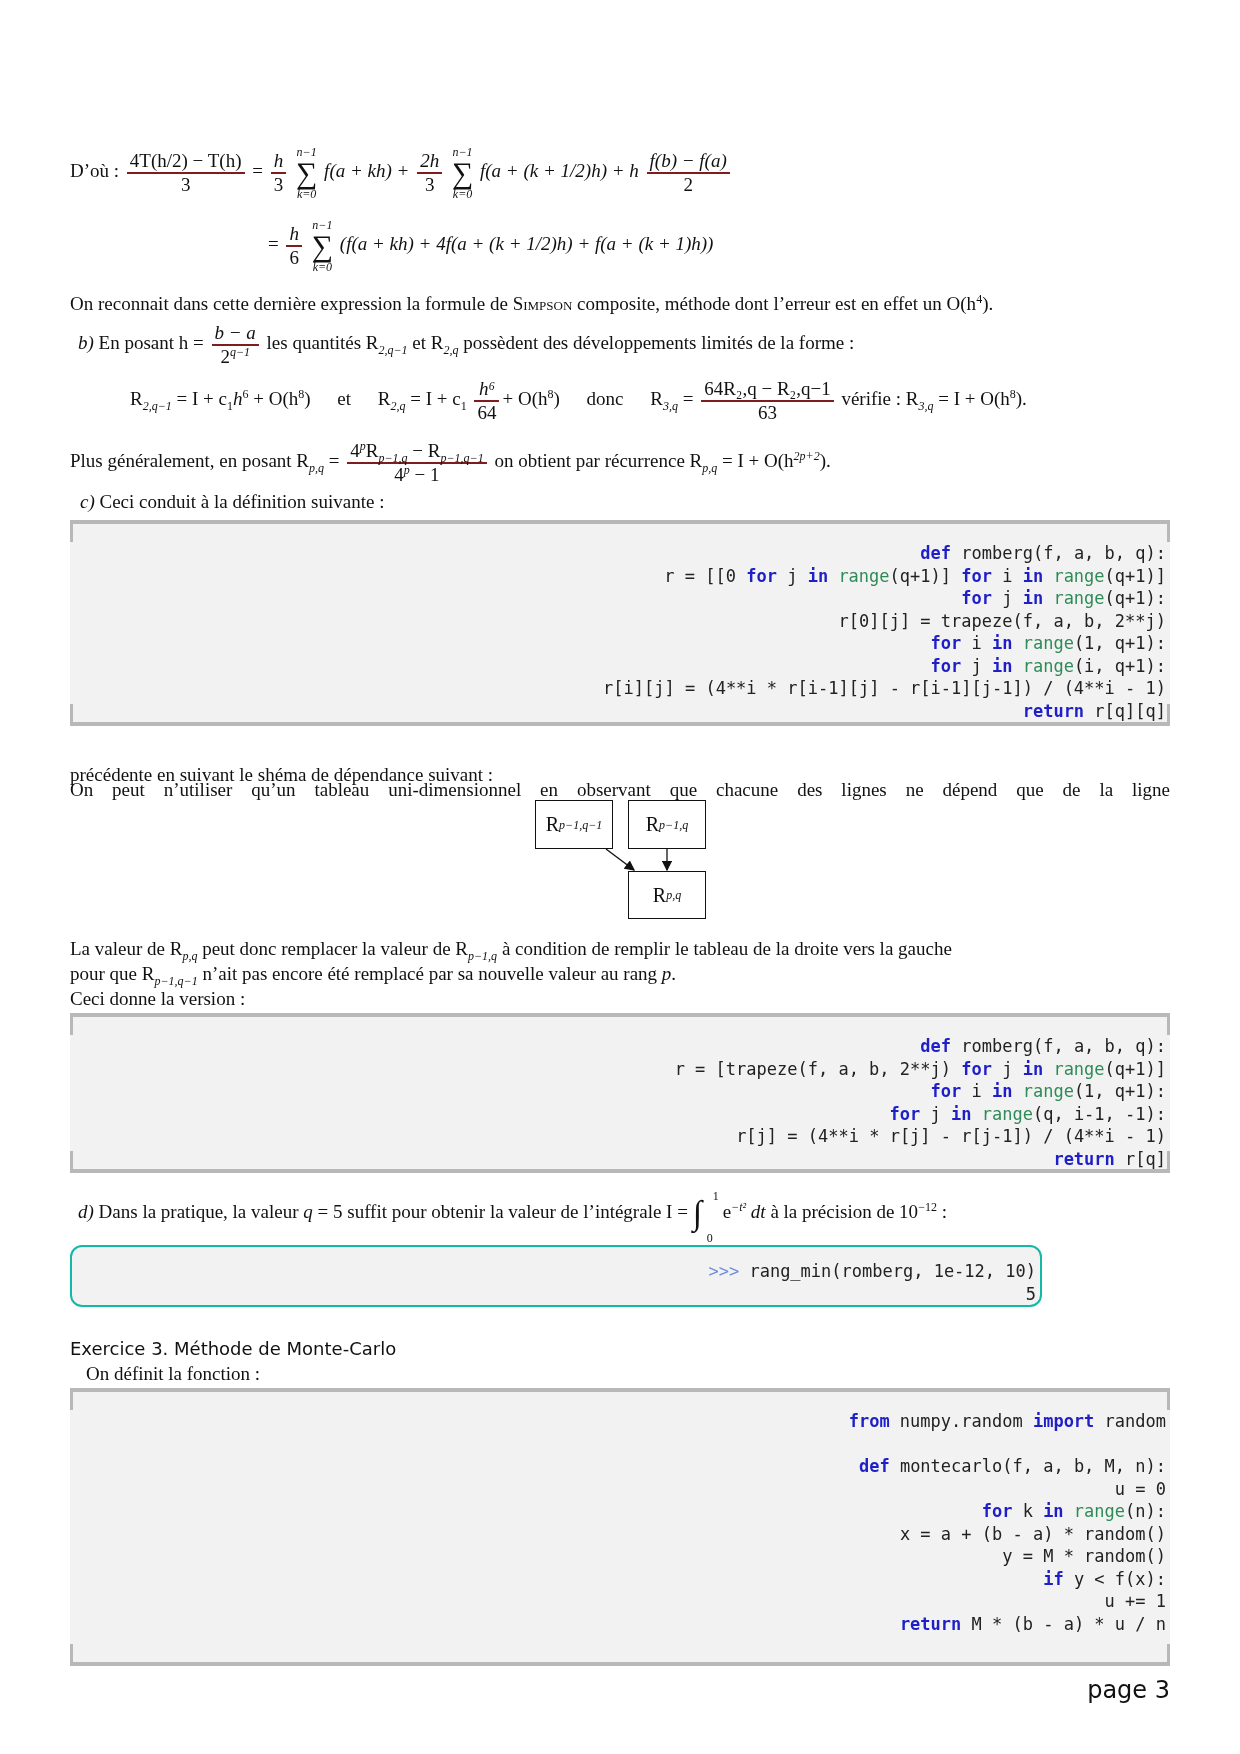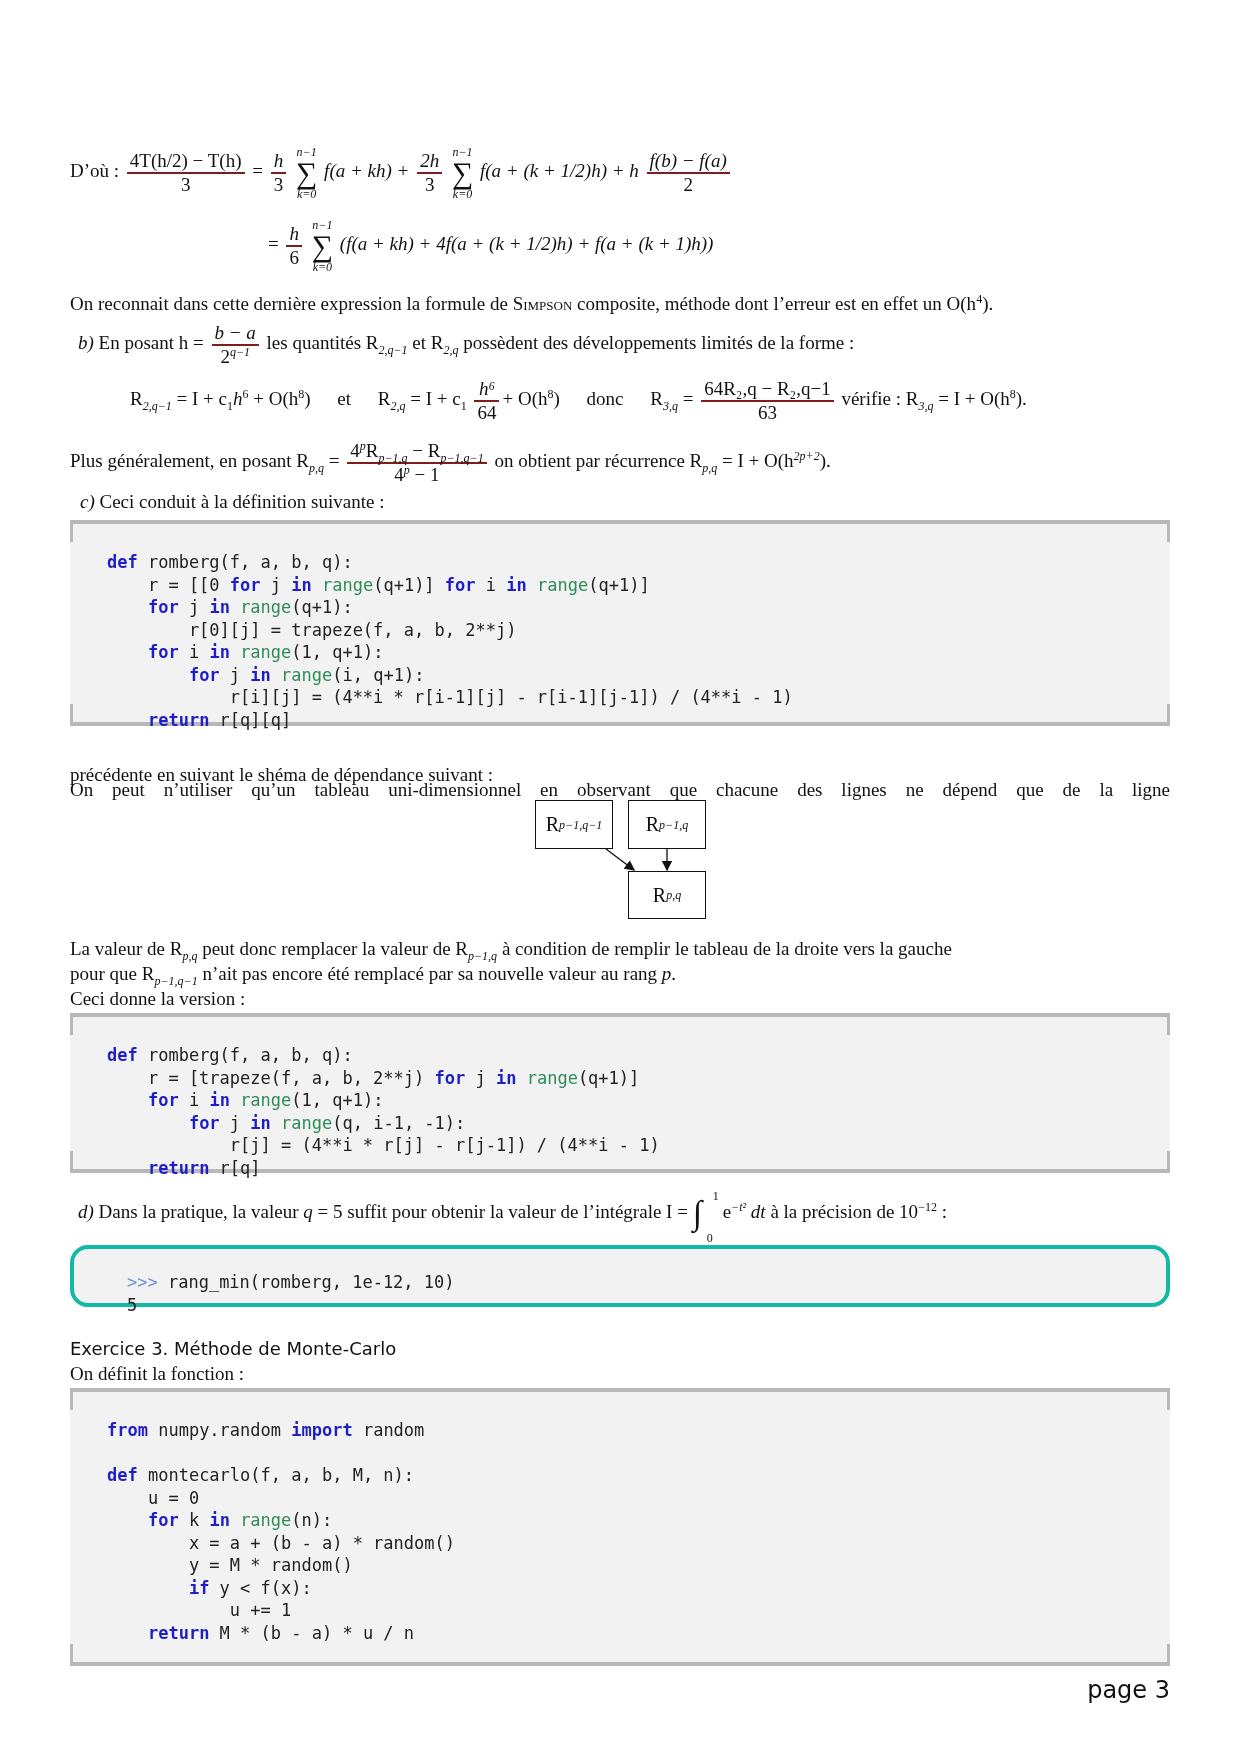--- a/index.html
+++ b/index.html
@@ -17,28 +17,28 @@
   .sum .sig { display: block; font-size: 30px; line-height: 28px; }
   .sc { font-variant: small-caps; }
 
   .codebox { position: absolute; left: 70px; width: 1100px; background: #f2f2f2;
              border-top: 4px solid #b8b8b8; border-bottom: 4px solid #b8b8b8; box-sizing: border-box; }
   .codebox::before, .codebox::after { content: ""; position: absolute; width: 3px; background: #b8b8b8; }
   .codebox::before { left: 0; top: 0; height: 18px; }
   .codebox::after { right: 0; top: 0; height: 18px; }
   .codebox .cornerbl { position: absolute; left: 0; bottom: 0; width: 3px; height: 18px; background: #b8b8b8; }
   .codebox .cornerbr { position: absolute; right: 0; bottom: 0; width: 3px; height: 18px; background: #b8b8b8; }
-  pre.code { margin: 13px; padding: 14px 0 10px 24px; font-family: "DejaVu Sans Mono", "Liberation Mono", monospace;
-             font-size: 17px; line-height: 22.5px; color: #222; }
+  pre.code { margin: 4px; padding: 14px 0 10px 24px; font-family: "DejaVu Sans Mono", "Liberation Mono", monospace;
+             font-size: 17px; line-height: 22.5px; color: #222; text-align: right; }
   .kw { color: #1f1fc8; font-weight: bold; }
   .bi { color: #2e8b57; }
   .prompt { color: #6f8fd8; }
 
-  .repl { position: absolute; left: 70px; width: 1100px; background: #f2f2f2; border: 4px solid #14b8a6;
-          border-radius: 18px; box-sizing: border-box; }
+  .repl { position: absolute; left: 70px; width: 972px; background: #f2f2f2; border: 2px solid #14b8a6;
+          border-radius: 12px; box-sizing: border-box; }
 
   .box { position: absolute; border: 1.5px solid #111; background: #fff; display: flex; align-items: center;
          justify-content: center; font-size: 20px; box-sizing: border-box; }
   .heading { font-family: "DejaVu Sans", "Liberation Sans", sans-serif; font-size: 18px; }
   .footer { position: absolute; right: 70px; top: 1676px; font-family: "DejaVu Sans", "Liberation Sans", sans-serif; font-size: 24px; }
 </style>
 </head>
 <body>
 
 <div class="abs" style="left:70px; top:145px; white-space:nowrap; font-size:19px;">
@@ -200,21 +200,21 @@
     <span style="position:absolute; left:14px; top:28px; font-size:12px;">0</span>
   </span><span>e</span><sup class="it">−t²</sup><span class="it"> dt</span><span> à la précision de 10</span><sup>−12</sup><span> :</span>
 </div>
 
 <div class="repl" style="top:1245px; height:62px;">
   <pre class="code" style="padding:9px 0 0 40px;"><span class="prompt">&gt;&gt;&gt;</span><span> rang_min(romberg, 1e-12, 10)</span>
 <span>5</span></pre>
 </div>
 
 <div class="line heading" style="top:1337px;">Exercice 3.  Méthode de Monte-Carlo</div>
-<div class="line" style="top:1362px;">On définit la fonction :</div>
+<div class="line" style="top:1362px;margin-left:16px;">On définit la fonction :</div>
 
 <div class="codebox" style="top:1388px; height:278px;">
   <pre class="code"><span class="kw">from</span><span> numpy.random </span><span class="kw">import</span><span> random</span>
 <span></span>
 <span class="kw">def</span><span> montecarlo(f, a, b, M, n):</span>
 <span>    u = 0</span>
 <span>    </span><span class="kw">for</span><span> k </span><span class="kw">in</span><span> </span><span class="bi">range</span><span>(n):</span>
 <span>        x = a + (b - a) * random()</span>
 <span>        y = M * random()</span>
 <span>        </span><span class="kw">if</span><span> y &lt; f(x):</span>

